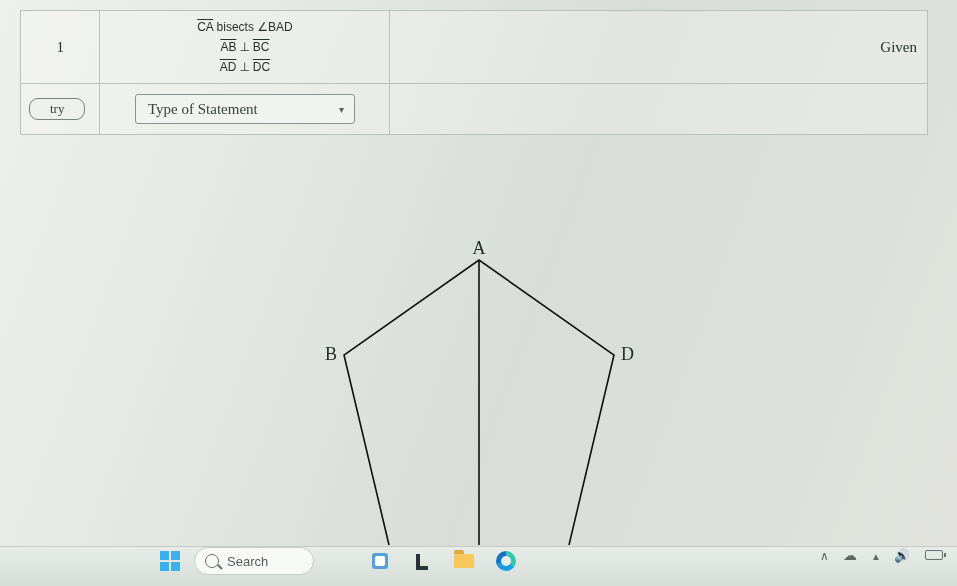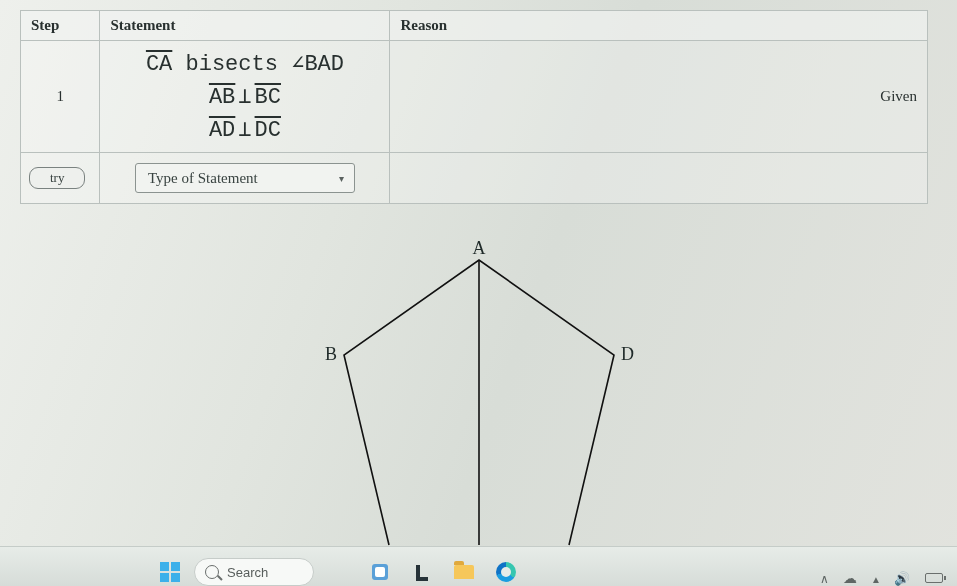--- a/index.html
+++ b/index.html
@@ -4,33 +4,33 @@
 <style>
   * { box-sizing: border-box; margin: 0; padding: 0; }
   html, body { width: 957px; height: 586px; overflow: hidden; font-family: "Times New Roman", Georgia, serif; background: #e9ece8; }
   .page { position: relative; width: 957px; height: 586px; background: linear-gradient(110deg, #eef0ec 0%, #e1e5df 35%, #d8ddd7 55%, #e2e3de 100%); }
   .proof-table { position: absolute; left: 20px; top: 10px; width: 908px; border-collapse: collapse; background: rgba(255,255,255,0.25); }
   .proof-table td, .proof-table th { border: 1px solid #b9c0bd; padding: 6px 10px; font-size: 15px; color: #28302f; vertical-align: middle; }
   .proof-table th { font-weight: bold; text-align: left; background: rgba(240,242,239,0.5); }
   .col-step { width: 62px; text-align: center; }
   .col-stmt { width: 290px; text-align: center; }
   .col-reason { text-align: right; }
-  .stmt-line { display: block; padding: 3px 0; font-family: Liberation Mono, monospace; font-size: 22px; }
+  .stmt-line { display: block; padding: 3px 0; font-family: Liberation Sans, sans-serif; font-size: 12px; }
   .overline { text-decoration: overline; }
   .angle::before { content: "\2220"; }
   .perp::before { content: "\22A5"; margin: 0 3px; }
   .try-btn { display:inline-block; border:1px solid #7a8280; border-radius:9px; padding:2px 20px; font-size:13px; color:#394341; background:#eef0ed; margin-right:6px; cursor:pointer; font-family: Georgia, serif; }
   .type-select { position: relative; display:inline-flex; align-items:center; justify-content:space-between; border:1px solid #8b9390; border-radius:3px; padding:4px 10px 4px 12px; width:220px; height:30px; font-size:15px; color:#394341; background:#f1f3f0; cursor:pointer; }
   .chevron { margin-left:auto; font-size:10px; color:#5a615f; }
   .dropdown-row td { padding:10px 8px; }
   .diagram-wrap { position:absolute; left:0; top:230px; width:957px; height:310px; }
   .diagram-wrap svg { display:block; margin:0 auto; }
   .vlabel { font: 18px "Times New Roman", serif; fill:#1f2a29; }
   .shape { stroke:#111; stroke-width:1.6; fill:none; }
-  .taskbar { position:absolute; left:0; bottom:0; width:957px; height:40px; background:linear-gradient(#e7ece8,#d6dcd8); border-top:1px solid #c5ccc8; display:flex; align-items:flex-end; }
+  .taskbar { position:absolute; left:0; bottom:0; width:957px; height:40px; background:linear-gradient(#e7ece8,#d6dcd8); border-top:1px solid #c5ccc8; display:flex; align-items:flex-start; }
   .tb-spacer { flex:0 0 160px; }
   .start-group { display:flex; align-items:center; gap:14px; }
   .win-logo { width:20px; height:20px; display:grid; grid-template-columns:1fr 1fr; grid-template-rows:1fr 1fr; gap:2px; }
   .win-logo span:nth-child(1){background:#3cb0ea;} .win-logo span:nth-child(2){background:#3cb0ea;} .win-logo span:nth-child(3){background:#3cb0ea;} .win-logo span:nth-child(4){background:#3cb0ea;}
   .search-pill { display:flex; align-items:center; gap:8px; background:#f7f9f7; border:1px solid #c6ccc9; border-radius:16px; padding:4px 14px 4px 10px; height:28px; min-width:120px; }
   .mag { width:14px; height:14px; border:1.6px solid #6a6f6d; border-radius:50%; position:relative; }
   .mag::after { content:""; position:absolute; width:6px; height:1.6px; background:#6a6f6d; transform:rotate(45deg); right:-5px; bottom:-1px; }
   .search-text { font:13px "Segoe UI", Arial, sans-serif; color:#585e5c; }
   .tb-icons { display:flex; align-items:center; gap:18px; margin-left:40px; }
   .tb-icon { width:24px; height:24px; display:flex; align-items:center; justify-content:center; font-size:18px; }
@@ -46,25 +46,20 @@
   .batt { width:18px; height:10px; border:1.4px solid #6a6f6d; border-radius:2px; position:relative; display:inline-block; }
   .batt::after { content:""; position:absolute; right:-4px; top:2px; width:2px; height:4px; background:#6a6f6d; }
 </style>
 </head>
 <body>
 
 <div class="page">
 
   <table class="proof-table">
     <tbody>
-        <tr>
-      <th class="col-step">Step</th>
-      <th class="col-stmt">Statement</th>
-      <th class="col-reason">Reason</th>
-    </tr>
     <tr>
       <td class="col-step">1</td>
       <td class="col-stmt">
         <span class="stmt-line">
           <span class="overline">CA</span><span> bisects </span><span class="angle"></span><span>BAD</span>
         </span>
         <span class="stmt-line">
           <span class="overline">AB</span><span class="perp"></span><span class="overline">BC</span>
         </span>
         <span class="stmt-line">

